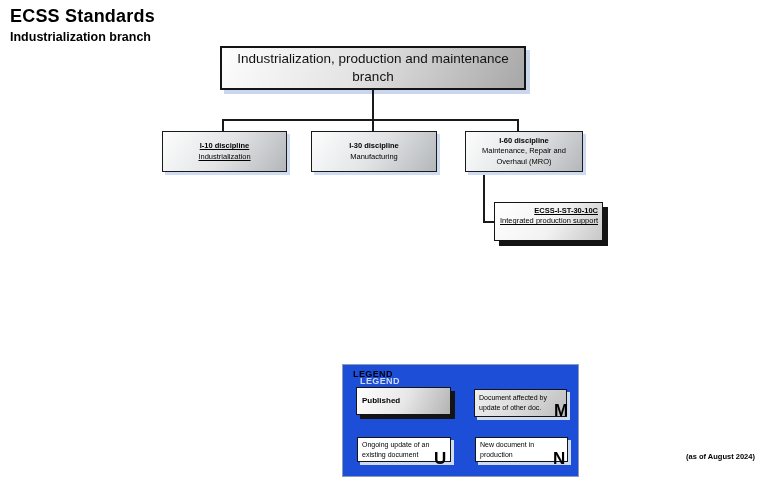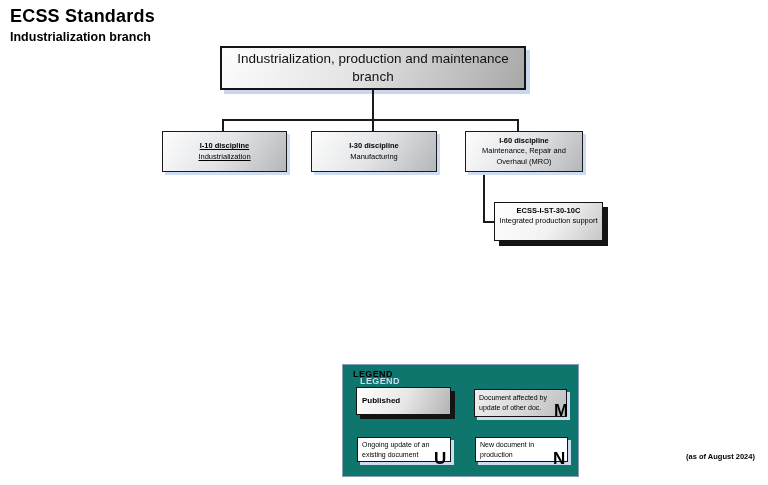--- a/index.html
+++ b/index.html
@@ -56,41 +56,42 @@
   .node-disc .code { font-weight: bold; }
   .node-d1 { left: 162px; width: 125px; text-decoration: underline; }
   .node-d2 { left: 311px; width: 126px; }
   .node-d3 { left: 465px; width: 118px; }
 
   .node-doc {
     left: 494px; top: 202px; width: 109px; height: 39px;
     border: 1px solid #141414;
     background: linear-gradient(125deg, #ffffff 0%, #f2f2f2 55%, #c7c7c7 100%);
     box-shadow: 5px 5px 0 0 #141414;
-    align-items: center; justify-content: flex-start;
+    align-items: flex-end; justify-content: flex-start;
     text-align: left;
     font-size: 7.5px; line-height: 1.35;
     padding: 3px 4px;
+    text-decoration: underline;
   }
   .node-doc .code { font-weight: bold; }
 
   
   .line { position: absolute; background: #1a1a1a; }
   .l-root-drop   { left: 372px; top: 90px;  width: 2px;   height: 30px; }
   .l-branch      { left: 222px; top: 119px; width: 297px; height: 2px; }
   .l-stub-d1     { left: 222px; top: 121px; width: 2px;   height: 10px; }
   .l-stub-d2     { left: 372px; top: 121px; width: 2px;   height: 10px; }
   .l-stub-d3     { left: 517px; top: 121px; width: 2px;   height: 10px; }
   .l-doc-v       { left: 483px; top: 172px; width: 2px;   height: 51px; }
   .l-doc-h       { left: 483px; top: 221px; width: 12px;  height: 2px; }
 
   
   .legend {
     position: absolute; left: 342px; top: 364px; width: 237px; height: 113px;
-    background: #0f766e;
+    background: #1d4ed8;
     border: 1px solid #8d9cb5;
   }
   .legend-title-ghost {
     position: absolute; left: 17px; top: 11px;
     font-size: 9px; font-weight: bold; color: #ccdaf3; letter-spacing: 0.4px;
   }
   .legend-title {
     position: absolute; left: 10px; top: 4px;
     font-size: 9px; font-weight: bold; letter-spacing: 0.4px;
   }

